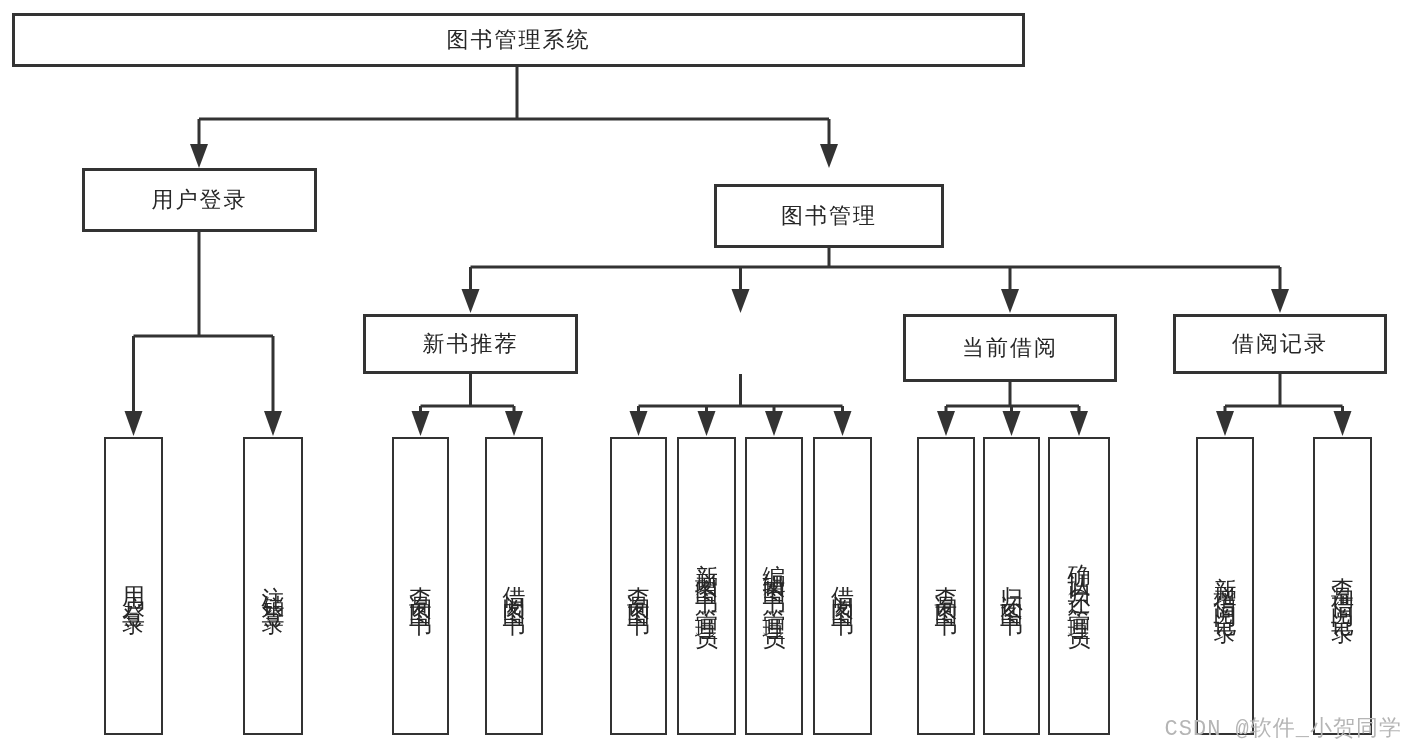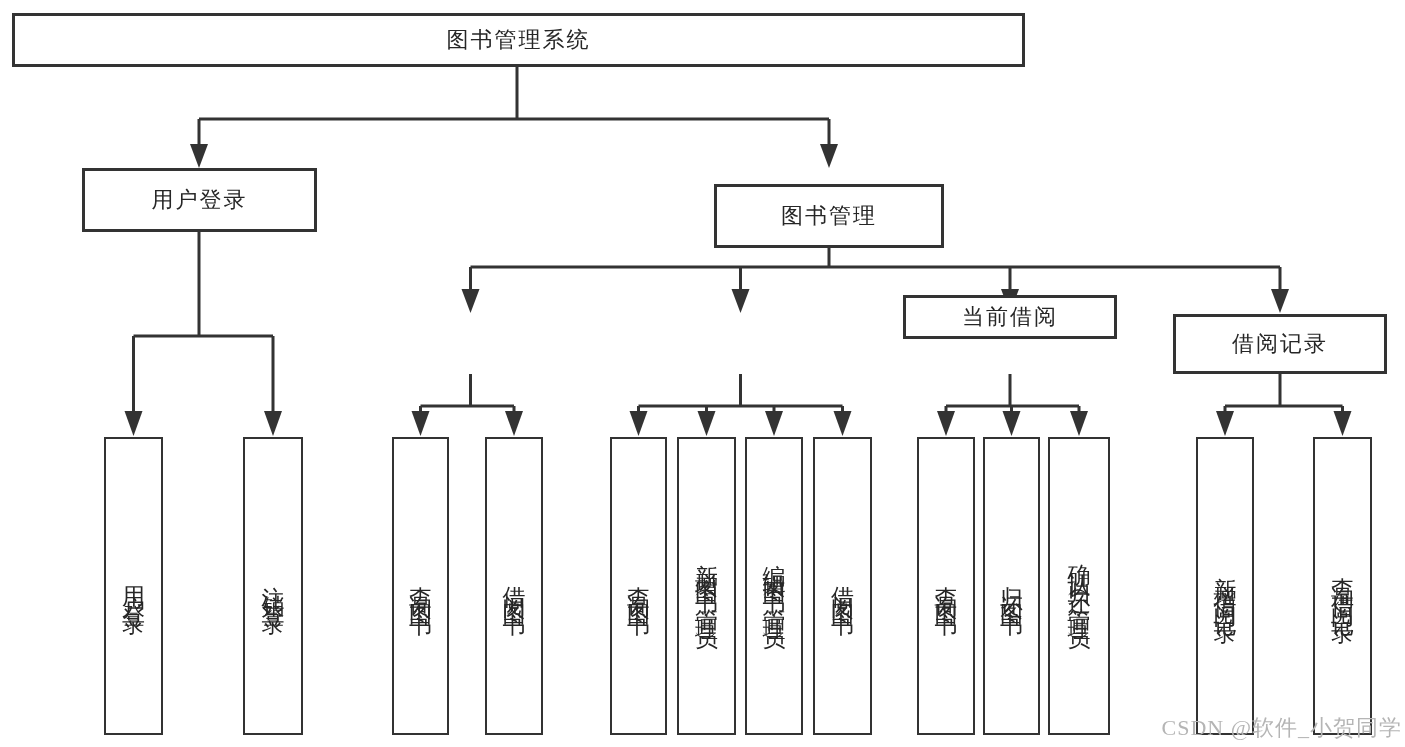--- a/index.html
+++ b/index.html
@@ -23,21 +23,21 @@
   }
   .box.leaf{
     border-width:2.5px;
     writing-mode:vertical-rl; text-orientation:mixed;
     font-size:23px; letter-spacing:9px; line-height:1;
     white-space:nowrap;
   }
   .watermark{
     position:absolute; z-index:3; right:3px; bottom:4px;
     font-size:22px; letter-spacing:1px; color:var(--watermark);
-    font-family:Liberation Serif, serif;
+    font-family:Liberation Mono, monospace;
   }
 </style>
 </head>
 <body>
 
 <div class="stage">
 
   <svg class="connectors" width="1405" height="747" viewBox="0 0 1405 747" aria-hidden="true">
     <path d="
       M517,67 V119 M199,119 H829 M199,119 V146 M829,119 V146
@@ -72,21 +72,24 @@
     <span>图书管理系统</span>
   </div>
 
   <div class="box" style="left:82px;top:168px;width:235px;height:64px">
     <span>用户登录</span>
   </div>
   <div class="box" style="left:714px;top:184px;width:230px;height:64px">
     <span>图书管理</span>
   </div>
 
-  <div class="box" style="left:903px;top:295px;width:214px;height:44px">
+  <div class="box" style="left:363px;top:314px;width:215px;height:60px">
+    <span>新书推荐</span>
+  </div>
+  <div class="box" style="left:903px;top:314px;width:214px;height:68px">
     <span>当前借阅</span>
   </div>
   <div class="box" style="left:1173px;top:314px;width:214px;height:60px">
     <span>借阅记录</span>
   </div>
 
   <div class="box leaf" style="left:104px;top:437px;width:59px;height:298px">
     <span>用户登录</span>
   </div>
   <div class="box leaf" style="left:243px;top:437px;width:60px;height:298px">

